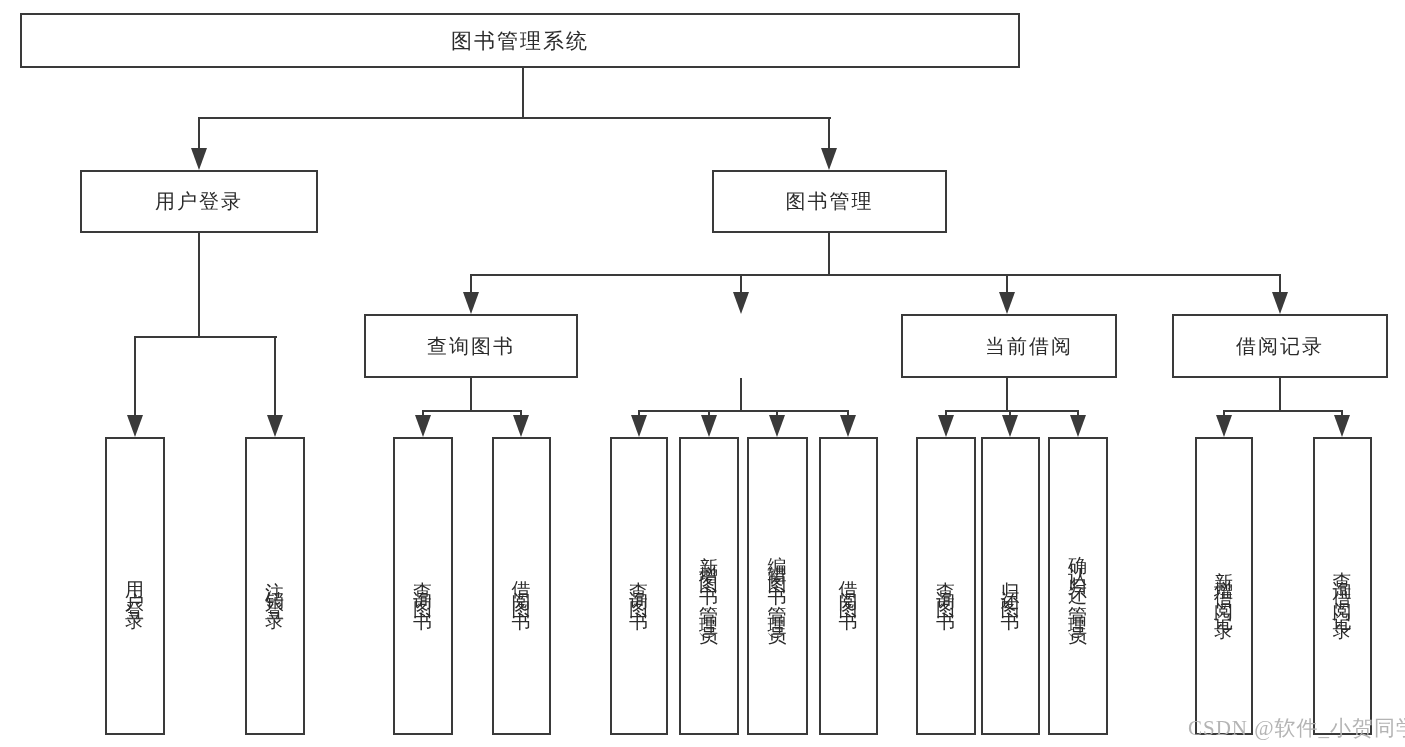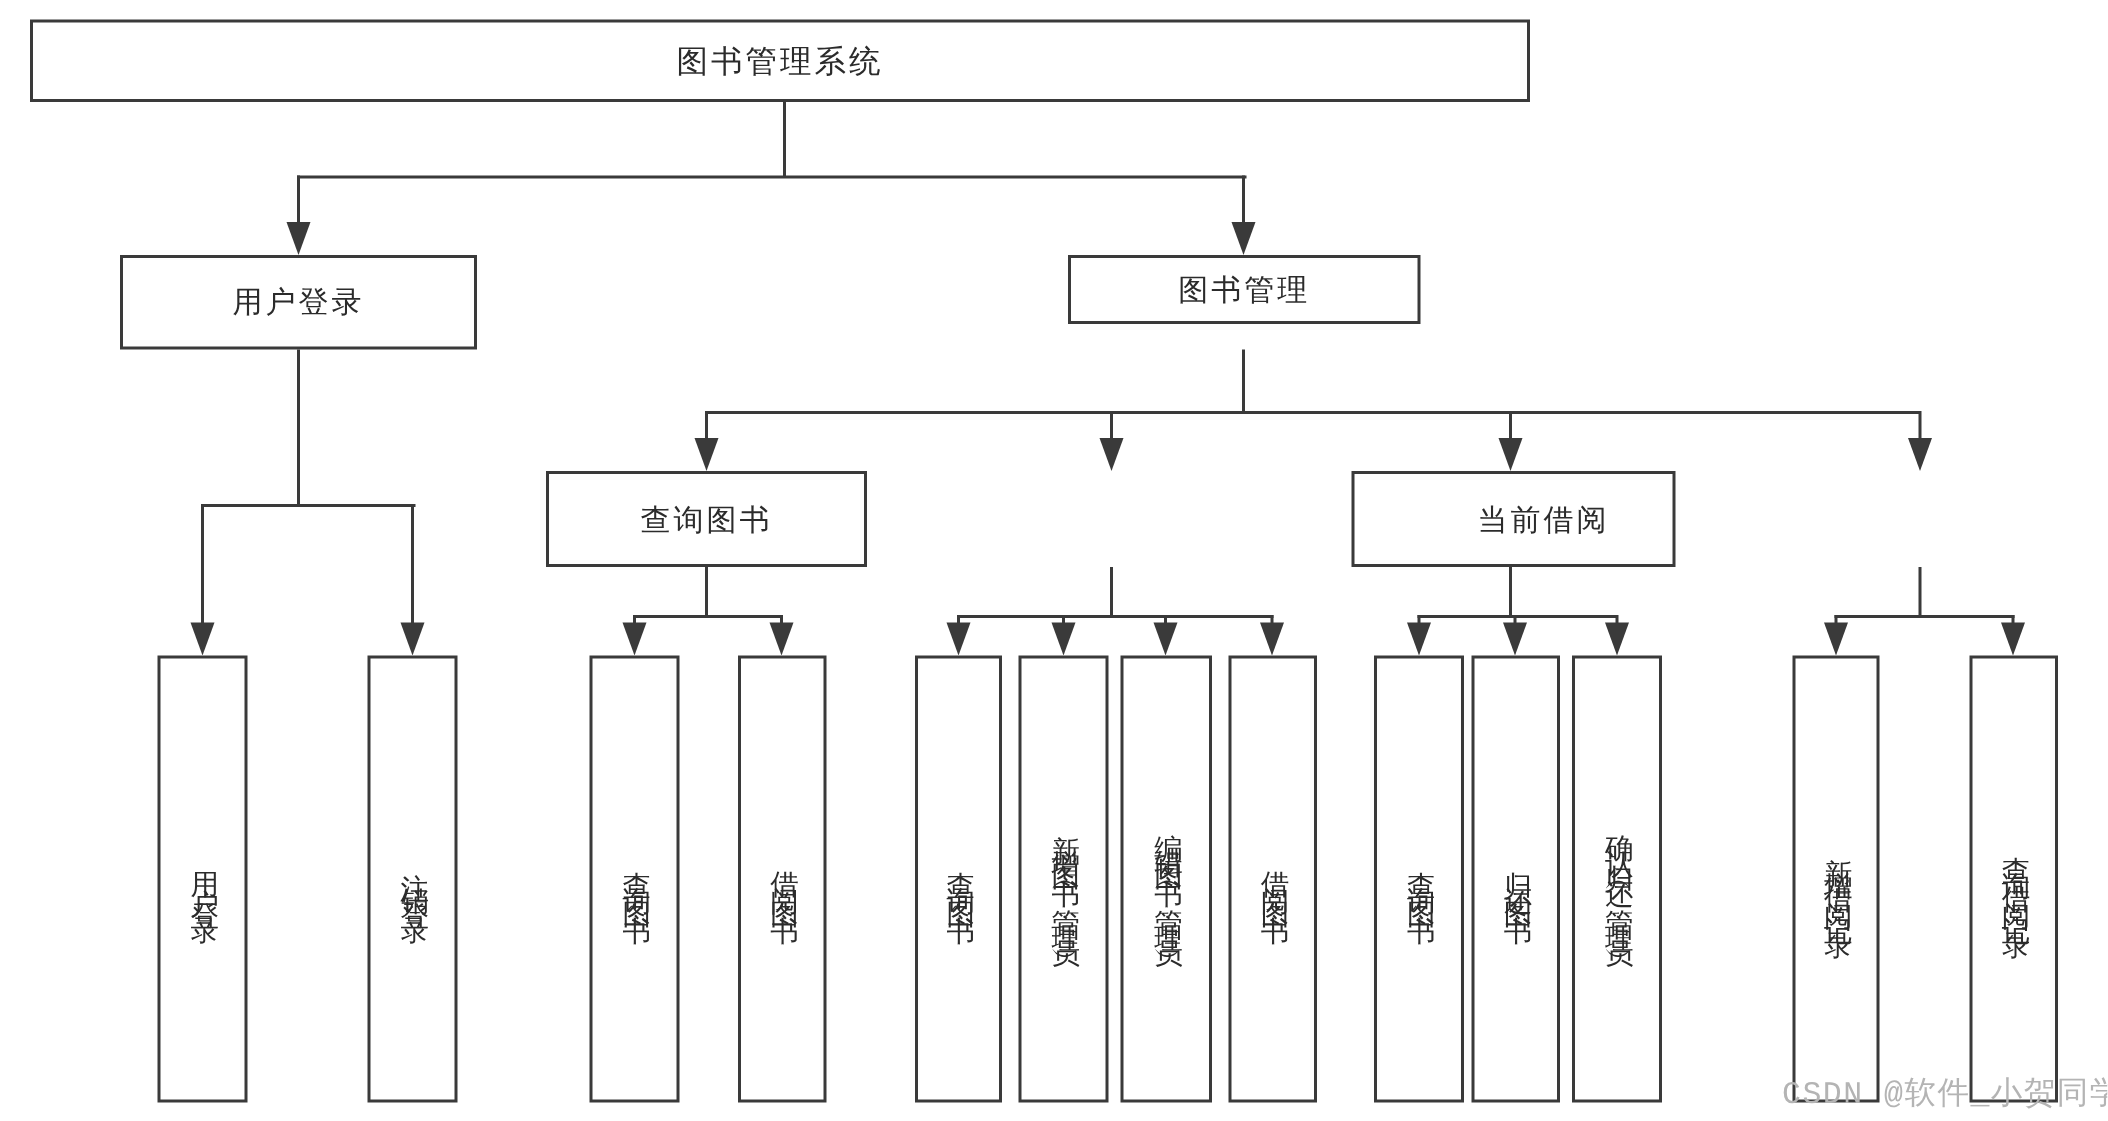--- a/index.html
+++ b/index.html
@@ -1,18 +1,18 @@
 <!DOCTYPE html>
 <html><head>
 <meta charset="utf-8">
 <style>
   html,body{margin:0;padding:0;background:#ffffff;}
   #canvas{
     position:relative;width:1405px;height:747px;background:#ffffff;overflow:hidden;
-    font-family:Liberation Mono, monospace;
+    font-family:Liberation Serif, serif;
   }
   
   .hbox{
     position:absolute;box-sizing:border-box;border:2px solid #3a3a3a;background:#ffffff;
     display:flex;align-items:center;justify-content:center;
     font-size:20px;letter-spacing:2px;color:#2b2b2b;white-space:nowrap;
   }
   .hbox.root{font-size:21px;}
   .vbox{
     position:absolute;box-sizing:border-box;border:2px solid #3a3a3a;background:#ffffff;
@@ -46,21 +46,21 @@
   <div class="vl" style="left:522px;top:68px;height:50px;"></div>
   <div class="hl" style="left:198px;top:117px;width:633px;"></div>
   <div class="vl" style="left:198px;top:117px;height:34px;"></div>
   <div class="arr" style="left:191px;top:148px;"></div>
   <div class="vl" style="left:828px;top:117px;height:34px;"></div>
   <div class="arr" style="left:821px;top:148px;"></div>
 
   <div class="hbox" style="left:80px;top:170px;width:238px;height:63px;">
     <span>用户登录</span>
   </div>
-  <div class="hbox" style="left:712px;top:170px;width:235px;height:46px;">
+  <div class="hbox" style="left:712px;top:170px;width:235px;height:63px;">
     <span>图书管理</span>
   </div>
 
   <div class="vl" style="left:198px;top:233px;height:105px;"></div>
   <div class="hl" style="left:134px;top:336px;width:143px;"></div>
   <div class="vl" style="left:134px;top:336px;height:82px;"></div>
   <div class="arr" style="left:127px;top:415px;"></div>
   <div class="vl" style="left:274px;top:336px;height:82px;"></div>
   <div class="arr" style="left:267px;top:415px;"></div>
 
@@ -73,20 +73,23 @@
   <div class="vl" style="left:1006px;top:274px;height:22px;"></div>
   <div class="arr" style="left:999px;top:292px;"></div>
   <div class="vl" style="left:1279px;top:274px;height:22px;"></div>
   <div class="arr" style="left:1272px;top:292px;"></div>
 
   <div class="hbox" style="left:364px;top:314px;width:214px;height:64px;">
     <span>查询图书</span>
   </div>
   <div class="hbox" style="left:901px;top:314px;width:216px;height:64px;padding-left:40px;">
     <span>当前借阅</span>
+  </div>
+  <div class="hbox" style="left:1172px;top:314px;width:216px;height:64px;">
+    <span>借阅记录</span>
   </div>
 
   <div class="vl" style="left:470px;top:378px;height:34px;"></div>
   <div class="hl" style="left:422px;top:410px;width:100px;"></div>
   <div class="vl" style="left:422px;top:410px;height:10px;"></div>
   <div class="arr" style="left:415px;top:415px;"></div>
   <div class="vl" style="left:520px;top:410px;height:10px;"></div>
   <div class="arr" style="left:513px;top:415px;"></div>
 
   <div class="vl" style="left:740px;top:378px;height:34px;"></div>

